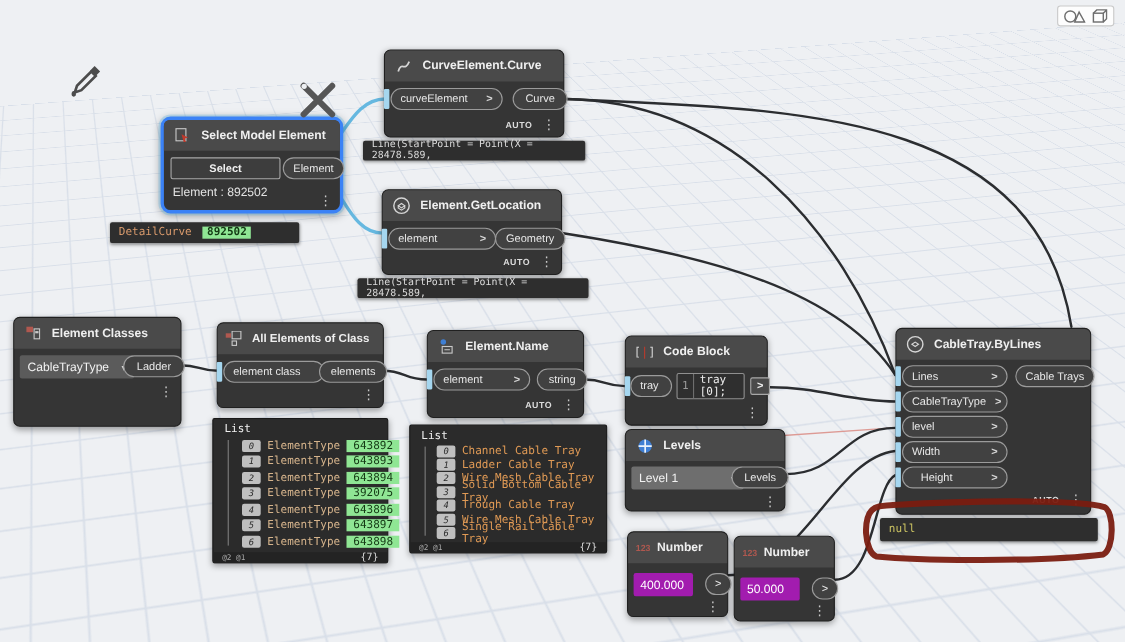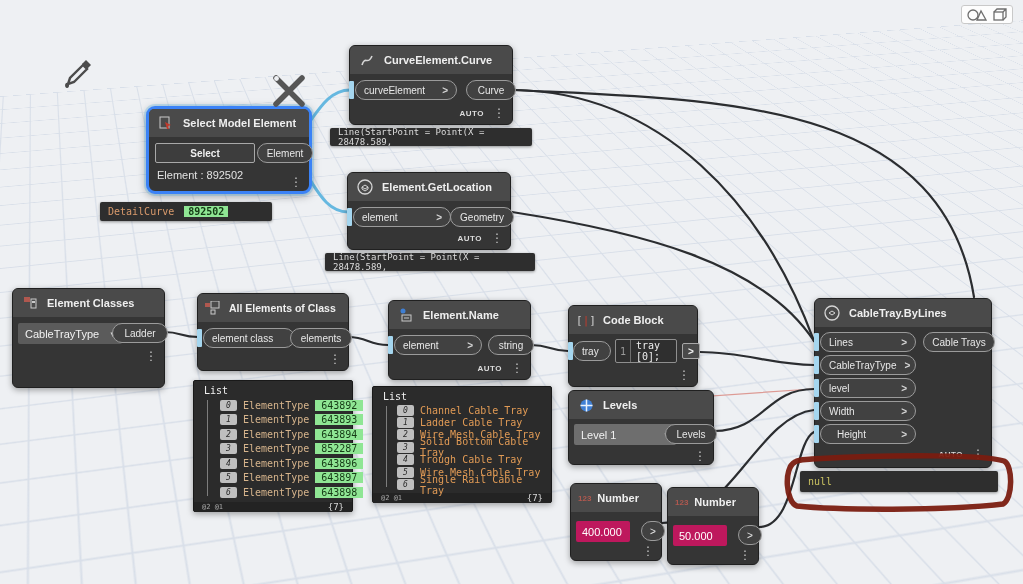--- a/index.html
+++ b/index.html
@@ -42,21 +42,21 @@
   .guide{position:absolute;left:13px;top:2px;bottom:4px;width:1px;background:#7d7d7d;}
   .lrow{display:flex;align-items:center;height:14.5px;gap:6px;}
   .idx{background:#bfbfbf;color:#2a2a2a;font-style:italic;font-size:8px;min-width:17px;text-align:center;
     border-radius:2px;line-height:11px;flex:none;}
   .lrow .lab{color:#d6b48c;font-size:10px;}
   .lrow .val{background:#8fe694;color:#153a15;font-size:10px;padding:0 4px;margin-left:auto;margin-right:8px;min-width:48px;text-align:center;}
   .lrow.orange .lab{color:#e09a55;}
   .listfoot{height:16px;background:#232323;display:flex;align-items:center;padding:0 8px;margin-top:2px;}
   .lfl{font-size:7px;color:#a9a9a9;}
   .lfr{margin-left:auto;font-size:9px;color:#d8d8d8;}
-  .numfield{position:absolute;height:21px;background:#be185d;border-radius:2px;color:#fff;
+  .numfield{position:absolute;height:21px;background:#a21caf;border-radius:2px;color:#fff;
     font-size:11px;display:flex;align-items:center;padding:0 6px;}
   .btn{position:absolute;border:1px solid #a8a8a8;background:#3d3d3d;color:#efefef;border-radius:2px;
     font-size:10px;font-weight:bold;display:flex;align-items:center;justify-content:center;}
   .codebox{position:absolute;border:1px solid #8f8f8f;background:#2f2f2f;display:flex;align-items:center;
     font-family:"DejaVu Sans Mono",monospace;font-size:10px;color:#eee;border-radius:2px;}
   .codeln{color:#9a9a9a;padding:0 4px;border-right:1px solid #6e6e6e;align-self:stretch;display:flex;align-items:center;}
   .codetx{padding:0 5px;}
   .toolbtn{position:absolute;left:961px;top:5px;width:52px;height:19px;background:#fdfdfd;border:1px solid #c9c9c9;
     border-radius:3px;display:flex;align-items:center;justify-content:center;gap:5px;}
   .info{position:absolute;font-size:11px;color:#e2e2e2;}
@@ -354,21 +354,21 @@
           <span class="val">643893</span>
         </div>
       <div class="lrow">
           <span class="idx">2</span>
           <span class="lab">ElementType</span>
           <span class="val">643894</span>
         </div>
       <div class="lrow">
           <span class="idx">3</span>
           <span class="lab">ElementType</span>
-          <span class="val">852287</span>
+          <span class="val">392075</span>
         </div>
       <div class="lrow">
           <span class="idx">4</span>
           <span class="lab">ElementType</span>
           <span class="val">643896</span>
         </div>
       <div class="lrow">
           <span class="idx">5</span>
           <span class="lab">ElementType</span>
           <span class="val">643897</span>

